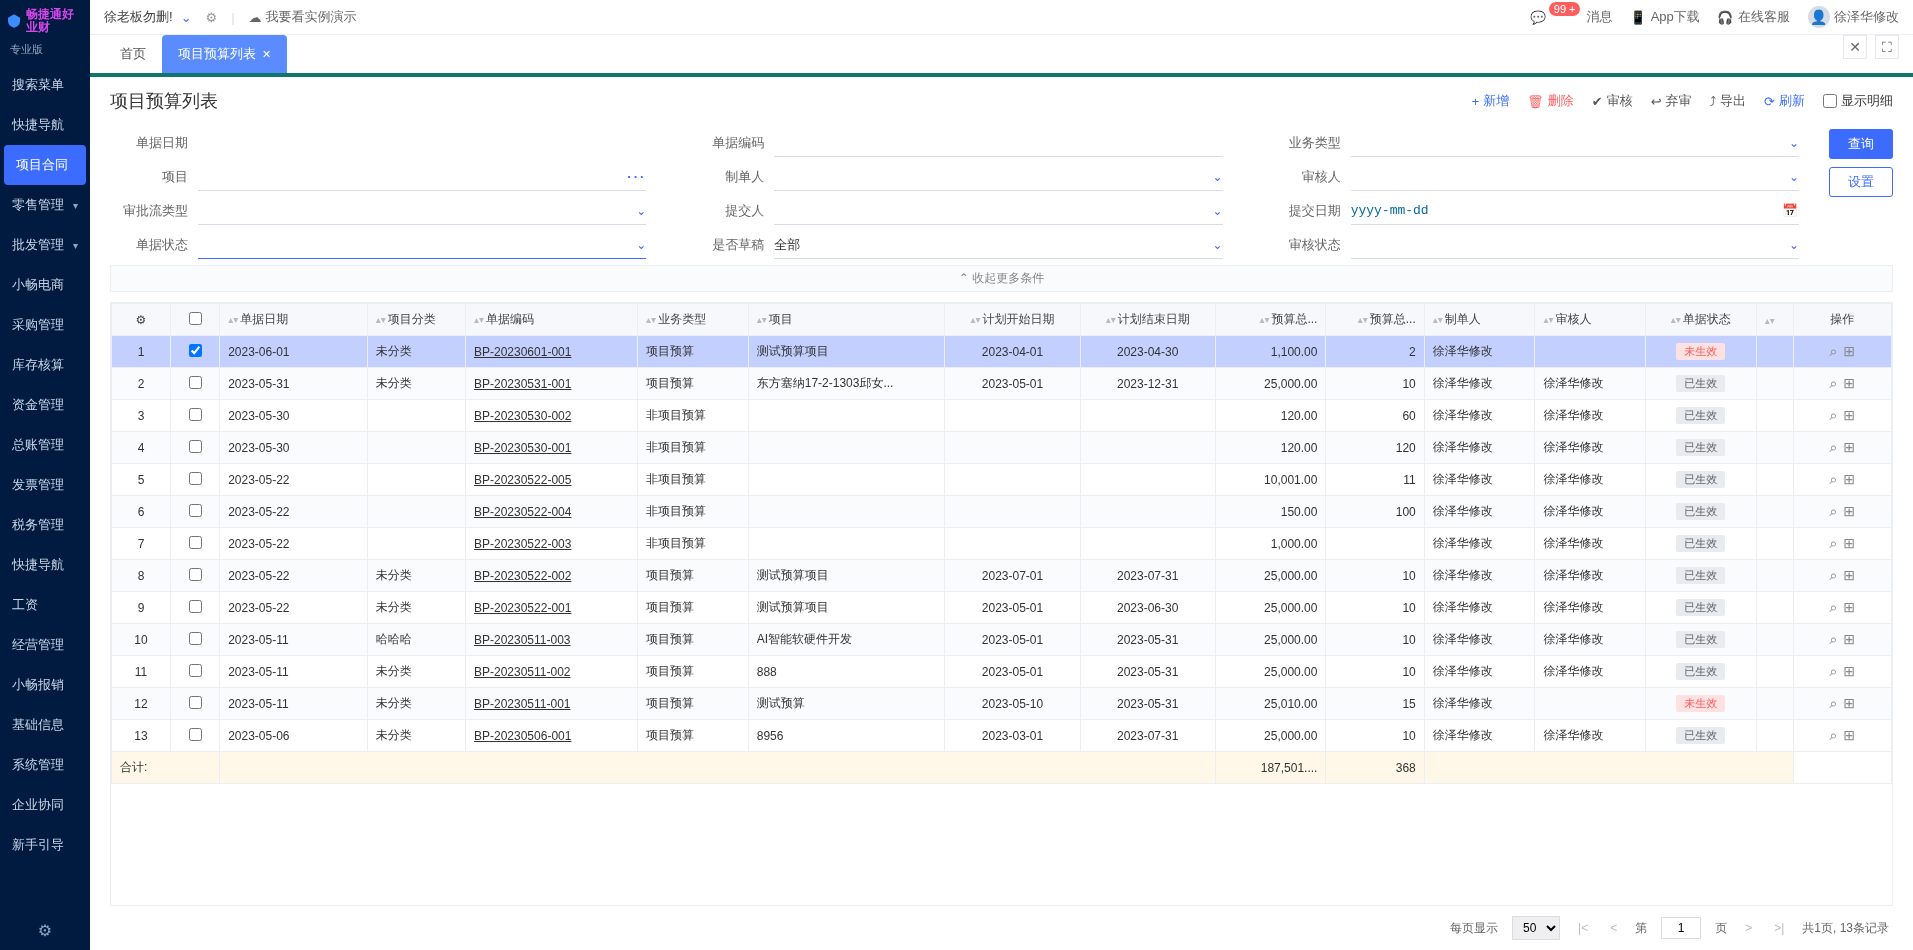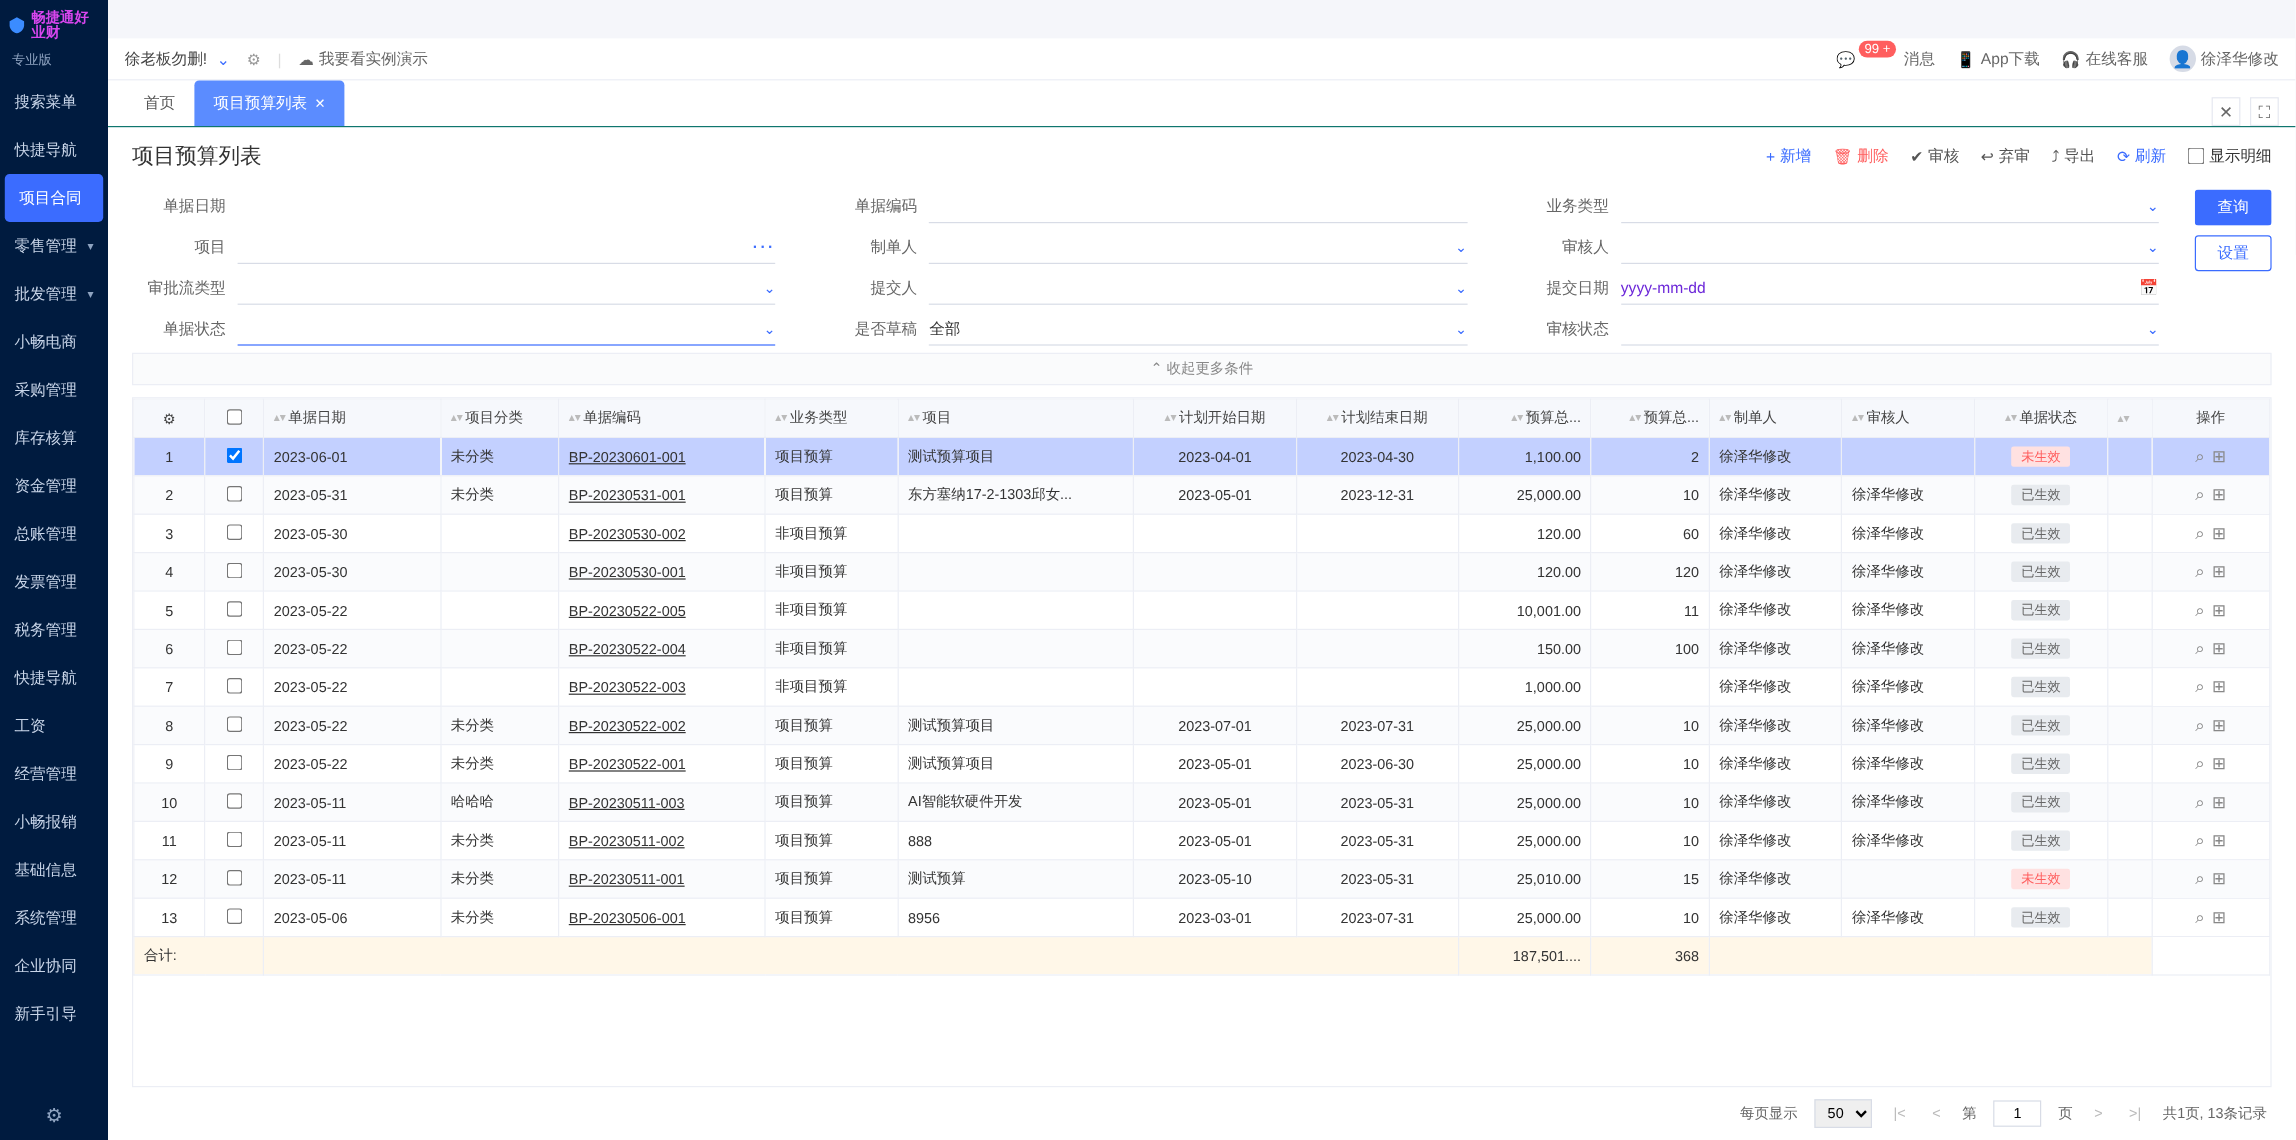--- a/index.html
+++ b/index.html
@@ -12,34 +12,34 @@
 .logo-icon { width: 20px; height: 20px; margin-right: 4px; }
 .logo-text { font-size: 12px; font-weight: bold; line-height: 1.1; }
 .edition { font-size: 11px; padding: 0 10px 8px; color: #8ea3c0; }
 .side-menu { flex: 1; overflow-y: auto; }
 .side-item { padding: 11px 12px; font-size: 13px; cursor: pointer; display: flex; align-items: center; justify-content: space-between; color: #c8d5e8; }
 .side-item.active { background: #3b6cff; color: #fff; border-radius: 4px; margin: 0 4px; }
 .side-item .caret { font-size: 10px; color: #8ea3c0; }
 .side-bottom { text-align: center; padding: 10px; color: #8ea3c0; font-size: 16px; }
 
 
-.main { flex: 1; display: flex; flex-direction: column; background: #fff; min-width: 0; margin-top: 32px; }
+.main { flex: 1; display: flex; flex-direction: column; background: #fff; min-width: 0; }
 
 
 .topbar { display: flex; align-items: center; padding: 6px 14px; border-bottom: 1px solid #eceef5; }
 .org-select { display: flex; align-items: center; gap: 8px; color: #444; }
 .org-select .chev { color: #3b6cff; }
 .top-spacer { flex: 1; }
 .top-actions { display: flex; align-items: center; gap: 18px; color: #666; font-size: 13px; }
 .top-actions .item { display: flex; align-items: center; gap: 4px; cursor: pointer; }
 .badge { background: #ff5e5e; color: #fff; border-radius: 8px; font-size: 11px; padding: 1px 5px; position: relative; top: -8px; left: -2px; }
 .avatar { width: 22px; height: 22px; border-radius: 50%; background: #d6dbe6; display: inline-flex; align-items: center; justify-content: center; color: #9aa4b8; font-size: 14px; }
 
 
-.tabs { display: flex; align-items: flex-end; border-bottom: 1px solid #0f766e; padding: 0 14px; position: relative; }
+.tabs { display: flex; align-items: flex-start; border-bottom: 4px solid #0f766e; padding: 0 14px; position: relative; }
 .tab { padding: 10px 16px; font-size: 13px; color: #555; cursor: pointer; display: flex; align-items: center; gap: 6px; }
 .tab.active { background: #5b8cff; color: #fff; border-radius: 4px 4px 0 0; }
 .tab .close { font-size: 11px; }
 .tabs-right { margin-left: auto; display: flex; gap: 8px; }
 .tabs-right .sq { width: 24px; height: 24px; border: 1px solid #e5e8f0; display: flex; align-items: center; justify-content: center; cursor: pointer; font-size: 14px; color: #666; }
 
 
 .content { flex: 1; display: flex; flex-direction: column; padding: 12px 20px 0; min-height: 0; }
 .page-head { display: flex; align-items: center; margin-bottom: 6px; }
 .page-title { font-size: 18px; font-weight: 500; }
@@ -50,21 +50,21 @@
 .chk { display: flex; align-items: center; gap: 4px; }
 .chk input { width: 14px; height: 14px; }
 
 
 .search { display: flex; padding: 10px 0 6px; gap: 30px; }
 .search-cols { display: grid; grid-template-columns: 1fr 1fr 1fr; gap: 6px 40px; flex: 1; }
 .field { display: flex; align-items: center; }
 .field-label { width: 78px; text-align: right; color: #666; margin-right: 10px; font-size: 13px; }
 .field-input { flex: 1; border-bottom: 1px solid #d8dce6; height: 28px; display: flex; align-items: center; justify-content: space-between; color: #333; }
 .field-input.blue-border { border-bottom-color: #3b6cff; }
-.field-input .placeholder { color: #6d28d9; }
+.field-input .placeholder { color: #0369a1; font-family: Liberation Mono, monospace; }
 .field-input .suffix { color: #3b6cff; font-size: 12px; }
 .field-input .suffix-ellip { color: #3b6cff; letter-spacing: 2px; font-weight: bold; }
 .field-input .suffix-cal { color: #3b6cff; }
 .date-quick { display: flex; align-items: center; gap: 8px; font-size: 12px; color: #666; }
 .date-quick .pill { background: #3b6cff; color: #fff; padding: 2px 8px; border-radius: 10px; }
 .date-range { font-size: 12px; color: #888; }
 .search-btns { display: flex; flex-direction: column; gap: 8px; }
 .btn { padding: 5px 18px; border-radius: 3px; font-size: 13px; cursor: pointer; text-align: center; border: 1px solid transparent; }
 .btn.primary { background: #3b6cff; color: #fff; }
 .btn.outline { border-color: #3b6cff; color: #3b6cff; background: #fff; }

